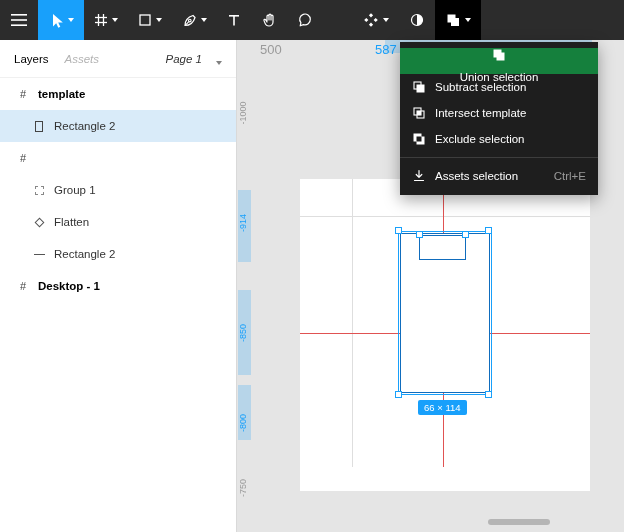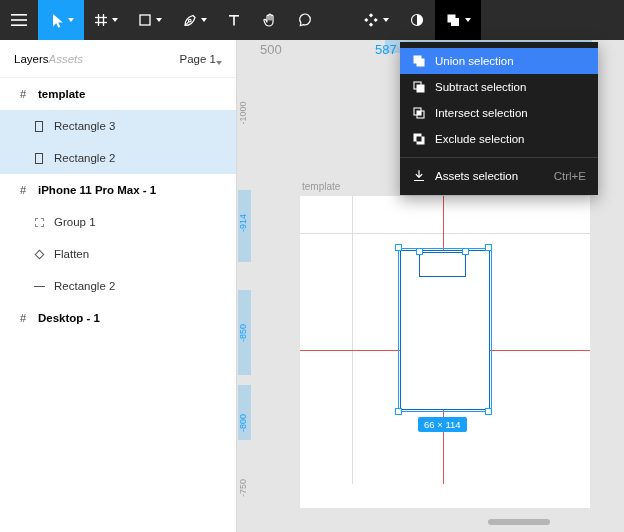--- a/index.html
+++ b/index.html
@@ -16,23 +16,23 @@
   .chev { width: 0; height: 0; border-left: 3.5px solid transparent; border-right: 3.5px solid transparent;
           border-top: 4px solid #fff; margin-left: 4px; }
   .tb-spacer { width: 30px; }
   .tool svg { display: block; }
 
   
   .sidebar { position: absolute; top: 40px; left: 0; width: 237px; height: 492px; background: #fff;
              border-right: 1px solid #d9d9d9; z-index: 10; }
   .panel-head { height: 38px; display: flex; align-items: center; padding: 0 14px; font-size: 11.5px;
                 border-bottom: 1px solid #f0f0f0; }
-  .tab-layers { color: #000; margin-right: 0; cursor: pointer; }
+  .tab-layers { color: #000; margin-right: 16px; cursor: pointer; }
   .tab-assets { color: #b3b3b3; cursor: pointer; font-style: italic; }
-  .page-sel { margin-left: auto; color: #333; display: flex; align-items: flex-end; gap: 0; cursor: pointer; }
+  .page-sel { margin-left: auto; color: #333; display: flex; align-items: flex-end; gap: 14px; cursor: pointer; font-style: italic; }
   .page-chev { width: 0; height: 0; border-left: 3.5px solid transparent; border-right: 3.5px solid transparent;
                border-top: 4px solid #808080; }
   .layer-row { height: 32px; display: flex; align-items: center; font-size: 11.5px; color: #333;
                padding-left: 14px; cursor: pointer; }
   .layer-row.ind1 { padding-left: 30px; }
   .layer-row.selected { background: #d9ebf9; }
   .layer-row.bold .llabel { font-weight: bold; color: #000; }
   .licon { width: 18px; flex: none; display: flex; align-items: center; justify-content: center;
            margin-right: 6px; color: #444; }
   .i-hash::before { content: "#"; font-size: 11px; color: #444; }
@@ -49,21 +49,21 @@
   .vband.b1 { top: 150px; height: 72px; }
   .vband.b2 { top: 250px; height: 85px; }
   .vband.b3 { top: 345px; height: 55px; }
   .hnum { position: absolute; top: 2px; font-size: 13px; color: #9a9a9a; }
   .hnum.blue { color: #18a0fb; }
   .vnum { position: absolute; left: -12px; width: 34px; text-align: center; font-size: 9px; color: #9a9a9a;
           transform: rotate(-90deg); }
   .vnum.blue { color: #18a0fb; }
 
   .ab-label { position: absolute; left: 64px; top: 141px; font-size: 10px; color: #999; cursor: pointer; }
-  .artboard { position: absolute; left: 62px; top: 156px; width: 290px; height: 312px; background: #fff; }
+  .artboard { position: absolute; left: 62px; top: 139px; width: 290px; height: 312px; background: #fff; }
   .guide { position: absolute; }
   .g-gray-h { left: 0; top: 37px; width: 290px; height: 1px; background: #dedede; }
   .g-gray-v { left: 52px; top: 0; width: 1px; height: 288px; background: #dedede; }
   .g-red-h { left: 0; top: 154px; width: 290px; height: 1px; background: #e05252; }
   .g-red-v { left: 143px; top: 0; width: 1px; height: 288px; background: #e05252; }
 
   .shape-outer { position: absolute; left: 100px; top: 54px; width: 90px; height: 160px;
                  border: 1.5px solid #0f6cbd; background: #fff; }
   .shape-inner { position: absolute; left: 119px; top: 56px; width: 47px; height: 25px;
                  border: 1.5px solid #0f6cbd; background: #fff; }
@@ -77,21 +77,21 @@
                 font-size: 9.5px; padding: 2px 6px; border-radius: 2px; white-space: nowrap; }
 
   .hscroll { position: absolute; left: 488px; top: 519px; width: 62px; height: 6px; border-radius: 3px;
              background: #b5b5b5; z-index: 15; cursor: pointer; }
 
   
   .menu { position: absolute; left: 400px; top: 42px; width: 198px; background: #1e1e1e;
           padding: 6px 0; z-index: 50; box-shadow: 0 5px 15px rgba(0,0,0,.35); }
   .menu-item { height: 26px; display: flex; align-items: center; padding: 0 12px; gap: 9px;
                color: #fff; font-size: 11.5px; cursor: pointer; }
-  .menu-item.hl { background: #3b82f6; }
+  .menu-item.hl { background: #15803d; flex-direction: column; }
   .menu-item svg { flex: none; }
   .m-sep { height: 1px; background: #3d3d3d; margin: 5px 0; }
   .shortcut { margin-left: auto; color: #9a9a9a; }
 </style>
 </head>
 <body>
 
 <div id="app">
 
   <div class="toolbar">
@@ -182,33 +182,26 @@
     <div class="layer-row bold">
       <span class="licon">
           <span class="i-hash"></span>
         </span>
       <span class="llabel">template</span>
     </div>
     <div class="layer-row ind1 selected">
       <span class="licon">
           <span class="i-rect"></span>
         </span>
-      <span class="llabel">Rectangle 3</span>
-    </div>
-    <div class="layer-row ind1 selected">
-      <span class="licon">
-          <span class="i-rect"></span>
-        </span>
       <span class="llabel">Rectangle 2</span>
     </div>
     <div class="layer-row bold">
       <span class="licon">
           <span class="i-hash"></span>
         </span>
-      <span class="llabel">iPhone 11 Pro Max - 1</span>
     </div>
     <div class="layer-row ind1">
       <span class="licon">
           <span class="i-group"></span>
         </span>
       <span class="llabel">Group 1</span>
     </div>
     <div class="layer-row ind1">
       <span class="licon">
           <span class="i-diamond"></span>
@@ -280,21 +273,21 @@
         <rect x="4.5" y="4.5" width="8" height="8" fill="#fff"></rect>
       </svg>
       <span>Subtract selection</span>
     </div>
     <div class="menu-item">
       <svg width="14" height="14" viewBox="0 0 14 14">
         <rect x="2" y="2" width="7" height="7" fill="none" stroke="#fff" stroke-width="1.1"></rect>
         <rect x="5" y="5" width="7" height="7" fill="none" stroke="#fff" stroke-width="1.1"></rect>
         <rect x="5" y="5" width="4" height="4" fill="#fff"></rect>
       </svg>
-      <span>Intersect selection</span>
+      <span>Intersect template</span>
     </div>
     <div class="menu-item">
       <svg width="14" height="14" viewBox="0 0 14 14">
         <rect x="1.5" y="1.5" width="8" height="8" fill="#fff"></rect>
         <rect x="4.5" y="4.5" width="8" height="8" fill="#fff"></rect>
         <rect x="4.5" y="4.5" width="5" height="5" fill="#1e1e1e"></rect>
       </svg>
       <span>Exclude selection</span>
     </div>
     <div class="m-sep"></div>

